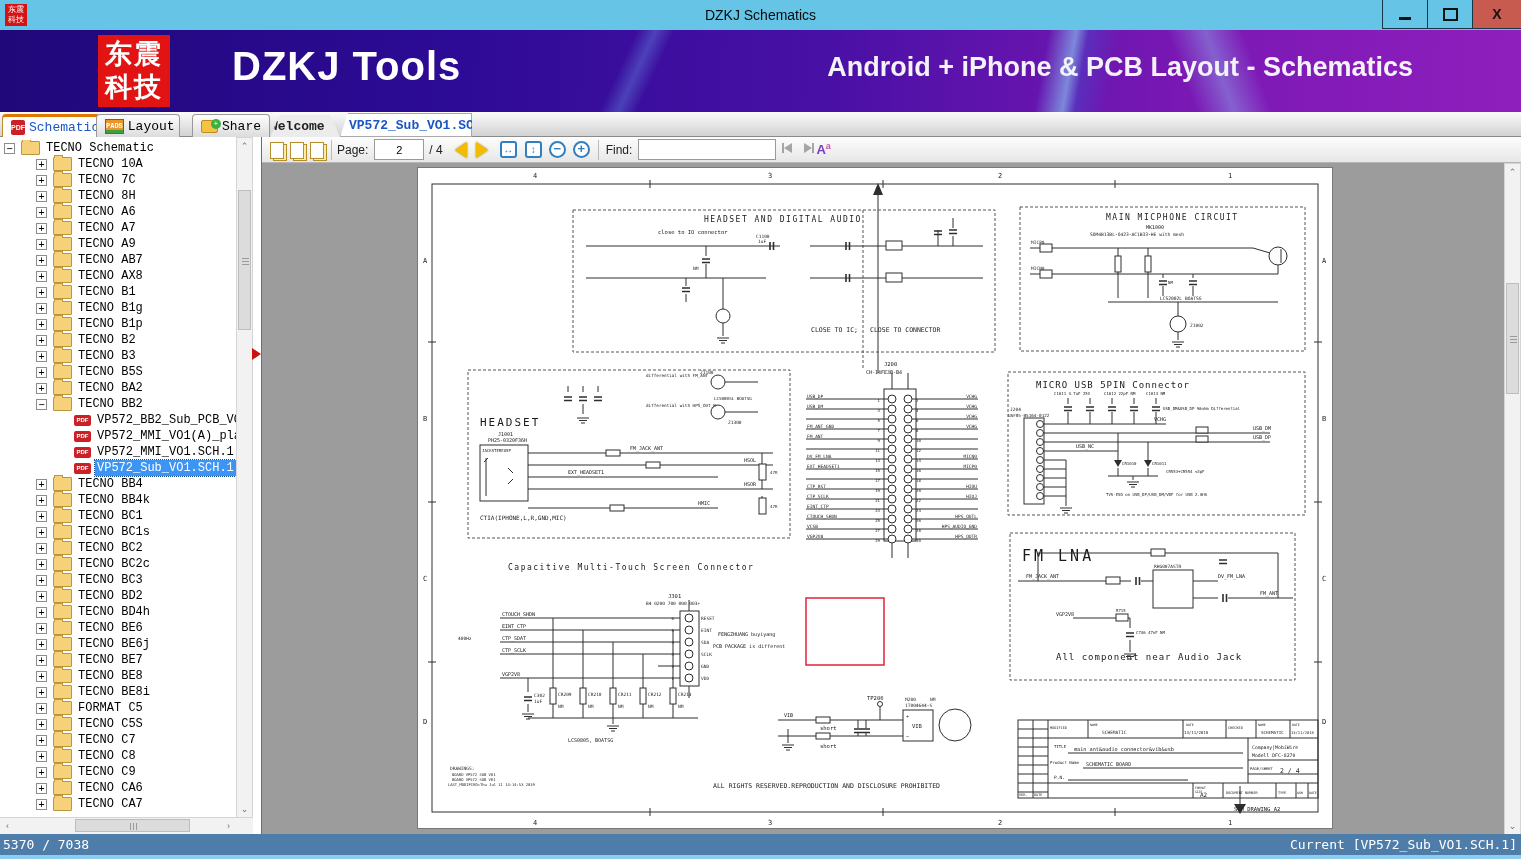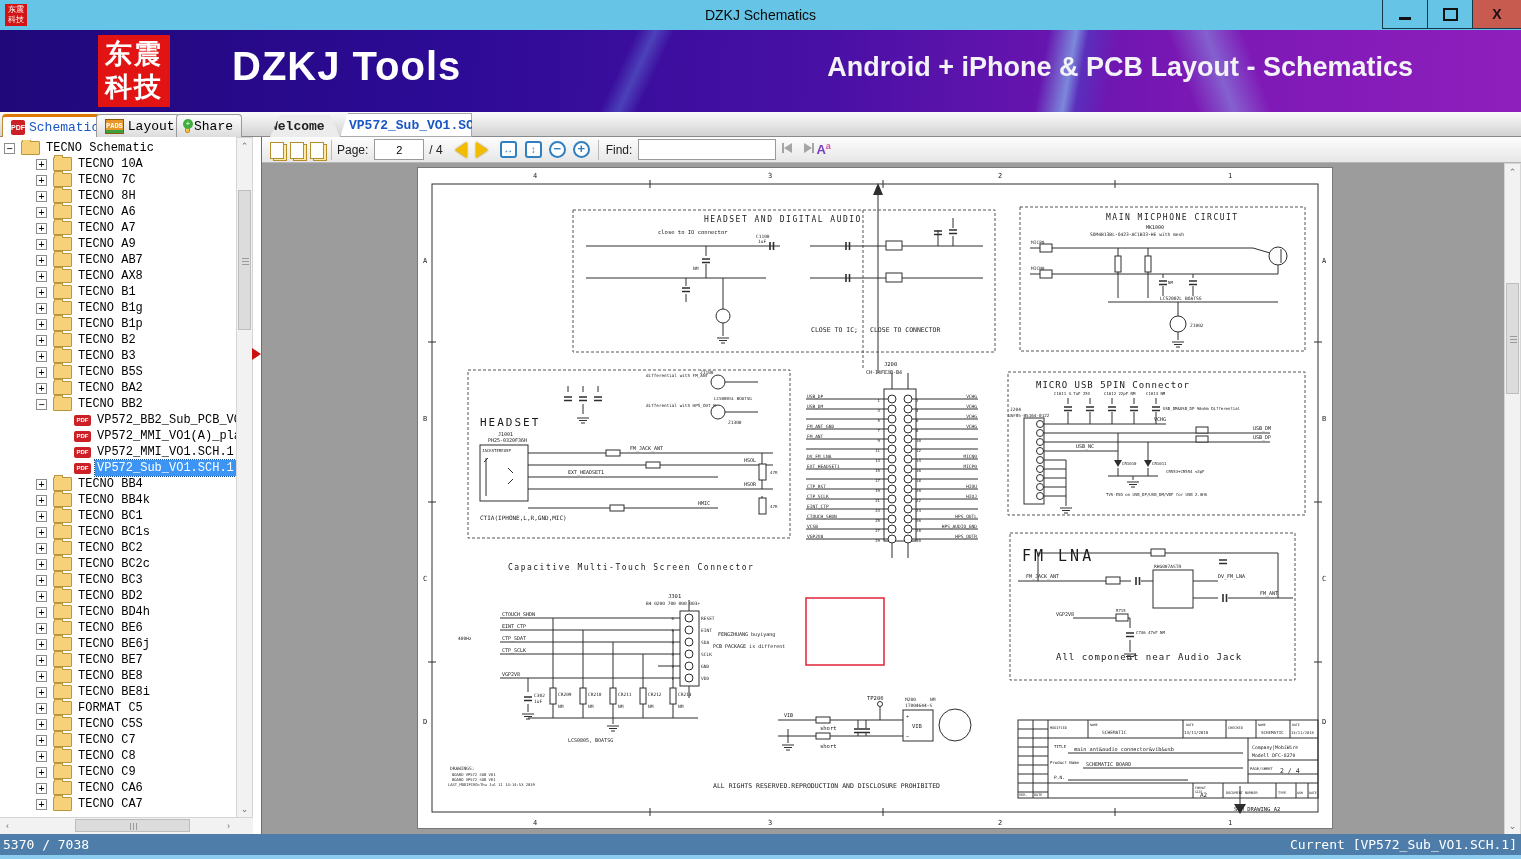--- a/index.html
+++ b/index.html
@@ -21,21 +21,21 @@
   #s3{left:420px;top:0;width:420px;height:112px;background:linear-gradient(115deg,transparent 46%,rgba(120,200,255,.28) 50%,transparent 54%);}
   #banner-logo{position:absolute;left:98px;top:5px;width:72px;height:72px;background:#e21313;color:#fff;font-weight:bold;font-size:27px;line-height:33px;text-align:center;overflow:hidden;}
   #banner-logo .inner{width:60px;margin:3px auto 0;word-break:break-all;letter-spacing:2px;}
   #banner-brand{position:absolute;left:232px;top:14px;font-size:40px;font-weight:800;color:#fff;letter-spacing:1px;}
   #banner-tagline{position:absolute;right:108px;top:22px;font-size:27px;font-weight:bold;color:#f2f2f7;}
   
   #tabbar{position:absolute;left:0;top:112px;width:1521px;height:25px;background:linear-gradient(#fbfbfb,#d2d2d2);border-bottom:1px solid #8a8a8a;box-sizing:border-box;}
   .ltab{position:absolute;top:2px;height:23px;display:flex;align-items:center;gap:4px;padding:0 8px;font-family:"Liberation Mono",monospace;font-size:13px;border:1px solid #999;border-bottom:none;border-radius:4px 4px 0 0;background:linear-gradient(#fefefe,#dcdcdc);box-sizing:border-box;}
   #tab-schematic{left:2px;width:98px;background:#fff;border-color:#c08a2e;border-top:3px solid #e07800;color:#1a56c4;}
   #tab-layout{left:85px;width:84px;margin-left:11px;}
-  #tab-share{left:176px;width:66px;text-align:center;}
+  #tab-share{left:192px;width:78px;text-align:center;}
   .doctab{position:absolute;font-family:"Liberation Mono",monospace;font-size:13px;display:flex;align-items:center;box-sizing:border-box;font-weight:bold;}
   #tab-welcome{left:270px;top:3px;width:70px;height:22px;background:#ececec;clip-path:polygon(14% 0,86% 0,100% 100%,0 100%);color:#222;}
   #tab-doc{left:340px;top:1px;width:132px;height:24px;background:#fff;clip-path:polygon(8px 0,100% 0,100% 100%,0 100%);color:#1a56c4;border:1px solid #aaa;gap:4px;padding-left:8px;}
   #tab-doc-close{width:13px;height:13px;background:#92a2ad;border-radius:2px;color:#fff;font-size:9px;line-height:13px;text-align:center;font-family:"Liberation Sans",sans-serif;}
   .pdf-badge{display:inline-block;width:24px;height:15px;background:#cc2026;border-radius:2px;color:#fff;font-size:7px;font-weight:bold;line-height:15px;text-align:center;font-family:"Liberation Sans",sans-serif;}
   .pads-badge{display:inline-block;width:26px;height:15px;background:#e8962a;border:1px solid #8a5a10;color:#fff;font-size:7px;font-weight:bold;line-height:13px;text-align:center;box-sizing:border-box;box-shadow:inset 0 -3px 0 #3f9e3f;}
   .share-badge{display:inline-block;position:relative;width:20px;height:13px;background:#f5c243;border:1px solid #bb8d20;border-radius:2px;box-sizing:border-box;}
   .share-badge::after{content:"+";position:absolute;right:-4px;top:-2px;width:10px;height:10px;background:#3fae3f;border-radius:50%;color:#fff;font-size:8px;line-height:10px;text-align:center;}
   
   #toolbar{position:absolute;left:262px;top:137px;width:1259px;height:26px;background:linear-gradient(#fdfdfd,#e7e7e7);border-bottom:1px solid #b5b5b5;display:flex;align-items:center;padding-left:6px;box-sizing:border-box;font-size:12px;color:#222;}

